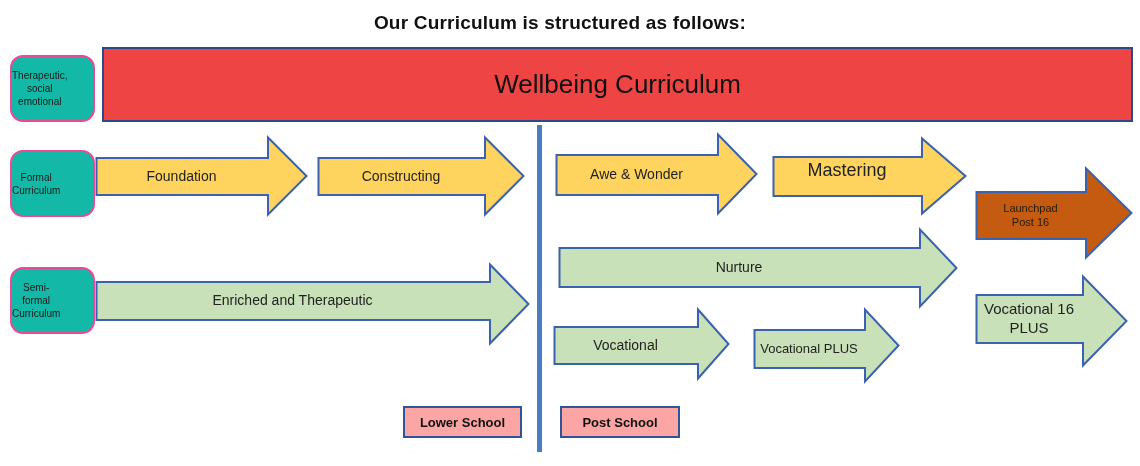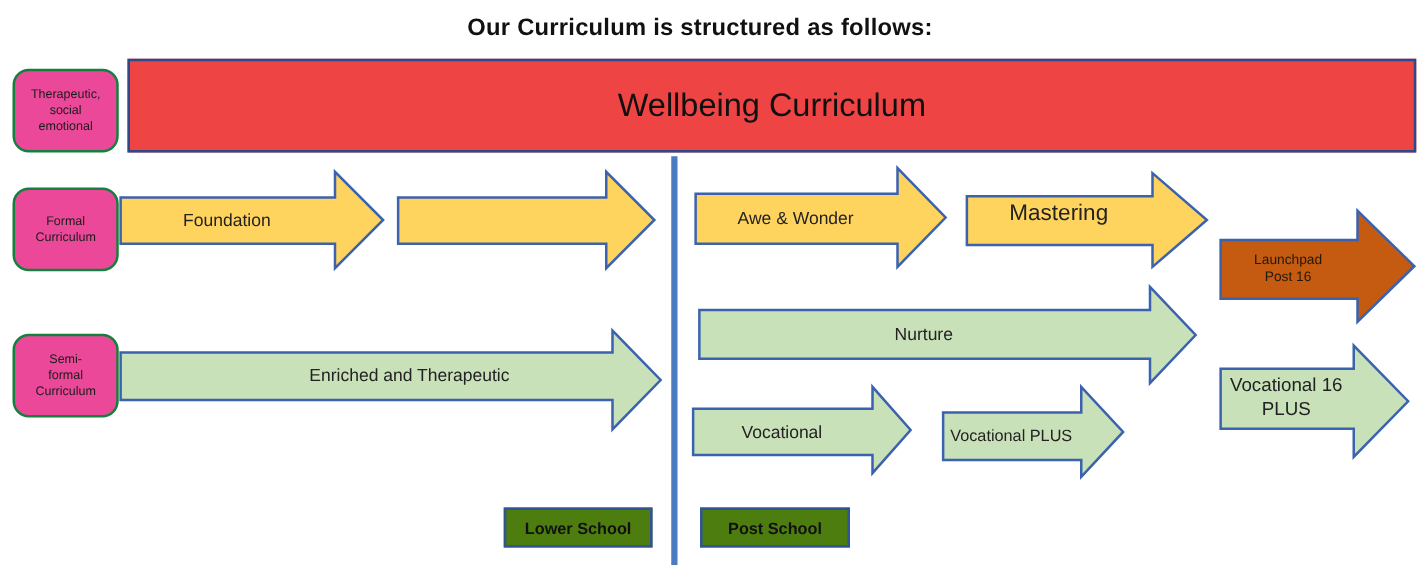--- a/index.html
+++ b/index.html
@@ -13,35 +13,35 @@
     font-size:19px;font-weight:bold;color:#111;letter-spacing:.2px;
   }
   #banner{
     left:102px;top:47px;width:1031px;height:75px;
     background:#ef4444;border:2px solid #2A4A8B;box-sizing:border-box;
     display:flex;align-items:center;justify-content:center;
   }
   #banner .banner-text{font-size:26px;color:#101010;}
   .row-label{
     width:85px;height:67px;left:10px;
-    background:#ec4899;border:2px solid #15803d;border-radius:13px;box-sizing:border-box;
-    display:flex;align-items:center;justify-content:center;text-align:center;
+    background:#14b8a6;border:2px solid #ec4899;border-radius:13px;box-sizing:border-box;
+    display:flex;align-items:center;text-align:center;
     font-size:10px;line-height:1.3;color:#1a1a1a;white-space:pre-line;
   }
   #divider{
     left:537px;top:125px;width:5px;height:327px;background:#4C7CC0;
   }
   .arrow{position:absolute;}
   .arrow svg{position:absolute;left:0;top:0;overflow:visible;}
   .arrow .arrow-label{
     position:absolute;display:flex;align-items:center;justify-content:center;
     text-align:center;white-space:pre-line;line-height:1.25;color:#222;
   }
   .school-box{
-    top:406px;height:32px;background:#4d7c0f;border:2px solid #2F5597;box-sizing:border-box;
+    top:406px;height:32px;background:#fca5a5;border:2px solid #2F5597;box-sizing:border-box;
     display:flex;align-items:center;justify-content:center;
     font-size:13px;font-weight:bold;color:#111;
   }
 </style>
 </head>
 <body>
 
 <div id="canvas">
 
   <div id="title" class="abs">Our Curriculum is structured as follows:</div>
@@ -71,20 +71,21 @@
       <div class="arrow" style="left: 95px; top: 136px; width: 213px; height: 80px;">
         <svg width="213" height="80" viewBox="0 0 213 80">
           <polygon points="1.5,22 173,22 173,1.5 211.5,40 173,78.5 173,59 1.5,59" fill="#FFD45E" stroke="#3A62AE" stroke-width="2" stroke-linejoin="miter"></polygon>
         </svg>
         <span class="arrow-label" style="left: 0px; top: 22px; width: 173px; height: 37px; font-size: 14px; color: rgb(34, 34, 34);">Foundation</span>
       </div>
       <div class="arrow" style="left: 317px; top: 136px; width: 208px; height: 80px;">
         <svg width="208" height="80" viewBox="0 0 208 80">
           <polygon points="1.5,22 168,22 168,1.5 206.5,40 168,78.5 168,59 1.5,59" fill="#FFD45E" stroke="#3A62AE" stroke-width="2" stroke-linejoin="miter"></polygon>
         </svg>
+        <span class="arrow-label" style="left: 0px; top: 22px; width: 168px; height: 37px; font-size: 14px; color: rgb(34, 34, 34);">Constructing</span>
       </div>
       <div class="arrow" style="left: 555px; top: 133px; width: 203px; height: 82px; text-decoration: underline;">
         <svg width="203" height="82" viewBox="0 0 203 82">
           <polygon points="1.5,22 163,22 163,1.5 201.5,41 163,80.5 163,62 1.5,62" fill="#FFD45E" stroke="#3A62AE" stroke-width="2" stroke-linejoin="miter"></polygon>
         </svg>
         <span class="arrow-label" style="left: 0px; top: 22px; width: 163px; height: 40px; font-size: 14px; color: rgb(34, 34, 34);">Awe &amp; Wonder</span>
       </div>
       <div class="arrow" style="left: 772px; top: 137px; width: 195px; height: 78px;">
         <svg width="195" height="78" viewBox="0 0 195 78">
           <polygon points="1.5,20 150,20 150,1.5 193.5,39 150,76.5 150,59 1.5,59" fill="#FFD45E" stroke="#3A62AE" stroke-width="2" stroke-linejoin="miter"></polygon>
@@ -95,21 +96,21 @@
         <svg width="158" height="92" viewBox="0 0 158 92">
           <polygon points="1.5,25 111,25 111,1.5 156.5,46 111,90.5 111,72 1.5,72" fill="#C55A11" stroke="#3A62AE" stroke-width="2" stroke-linejoin="miter"></polygon>
         </svg>
         <span class="arrow-label" style="left: 0px; top: 25px; width: 111px; height: 47px; font-size: 11px; color: rgb(36, 26, 10);">Launchpad
 Post 16</span>
       </div>
       <div class="arrow" style="left: 95px; top: 263px; width: 435px; height: 82px;">
         <svg width="435" height="82" viewBox="0 0 435 82">
           <polygon points="1.5,19 395,19 395,1.5 433.5,41 395,80.5 395,57 1.5,57" fill="#C9E1B9" stroke="#3A62AE" stroke-width="2" stroke-linejoin="miter"></polygon>
         </svg>
-        <span class="arrow-label" style="left: 0px; top: 19px; width: 395px; height: 38px; font-size: 14px; color: rgb(34, 34, 34); padding-left: 35px;">Enriched and Therapeutic</span>
+        <span class="arrow-label" style="left: 0px; top: 19px; width: 395px; height: 38px; font-size: 14px; color: rgb(34, 34, 34);">Enriched and Therapeutic</span>
       </div>
       <div class="arrow" style="left: 558px; top: 228px; width: 400px; height: 80px;">
         <svg width="400" height="80" viewBox="0 0 400 80">
           <polygon points="1.5,20 362,20 362,1.5 398.5,40 362,78.5 362,59 1.5,59" fill="#C9E1B9" stroke="#3A62AE" stroke-width="2" stroke-linejoin="miter"></polygon>
         </svg>
         <span class="arrow-label" style="left: 0px; top: 20px; width: 362px; height: 39px; font-size: 14px; color: rgb(34, 34, 34);">Nurture</span>
       </div>
       <div class="arrow" style="left: 553px; top: 308px; width: 177px; height: 72px; padding-left: 44px;">
         <svg width="177" height="72" viewBox="0 0 177 72">
           <polygon points="1.5,19 145,19 145,1.5 175.5,36 145,70.5 145,56 1.5,56" fill="#C9E1B9" stroke="#3A62AE" stroke-width="2" stroke-linejoin="miter"></polygon>

